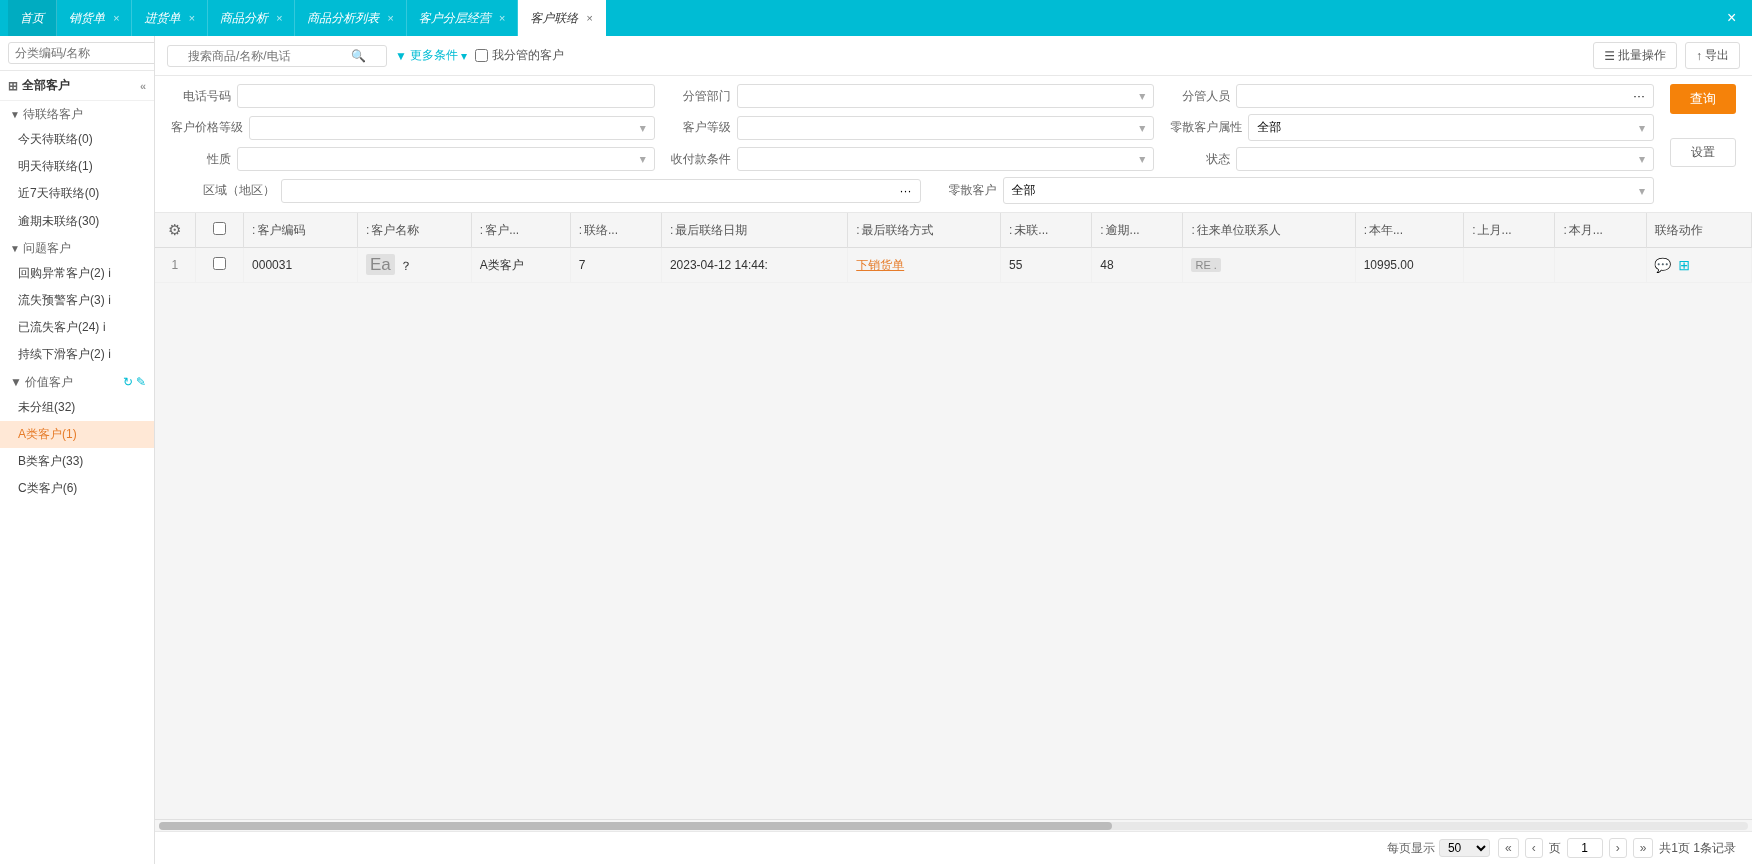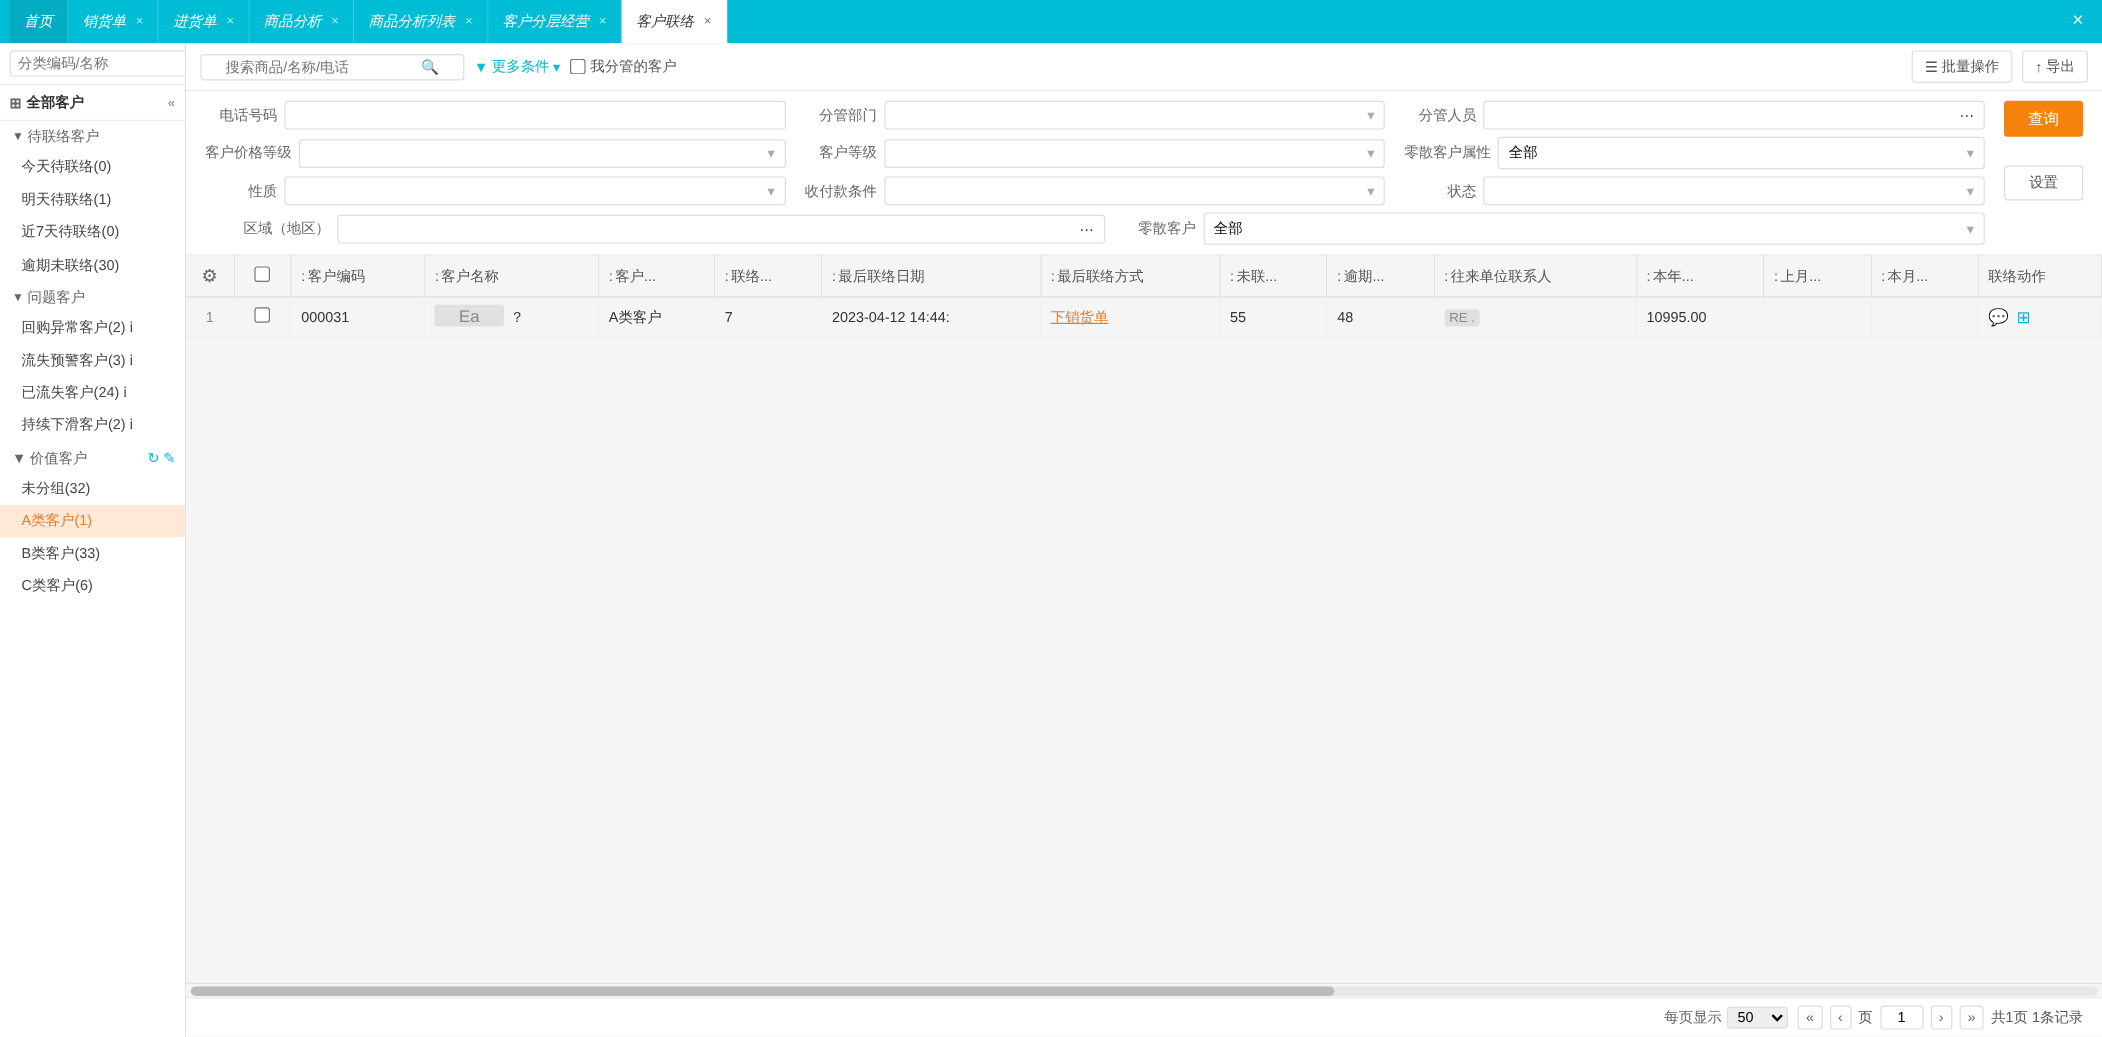--- a/index.html
+++ b/index.html
@@ -475,21 +475,21 @@
           </tr>
         </thead>
         <tbody>
           <tr>
             <td>1</td>
             <td class="td-checkbox">
               <input type="checkbox" style="">
             </td>
             <td>000031</td>
             <td>
-              <span style="background:#e0e0e0; padding:1px 20px; border-radius:2px; color:#888; font-size:14px; margin-right:2px;">Ea</span>
+              <span style="background:#e0e0e0; padding:1px 4px; border-radius:2px; color:#888; font-size:17px; margin-right:2px;">Ea</span>
               <span>？</span>
             </td>
             <td>A类客户</td>
             <td>7</td>
             <td>2023-04-12 14:44:</td>
             <td>
               <span class="link-text">下销货单</span>
             </td>
             <td>55</td>
             <td>48</td>

